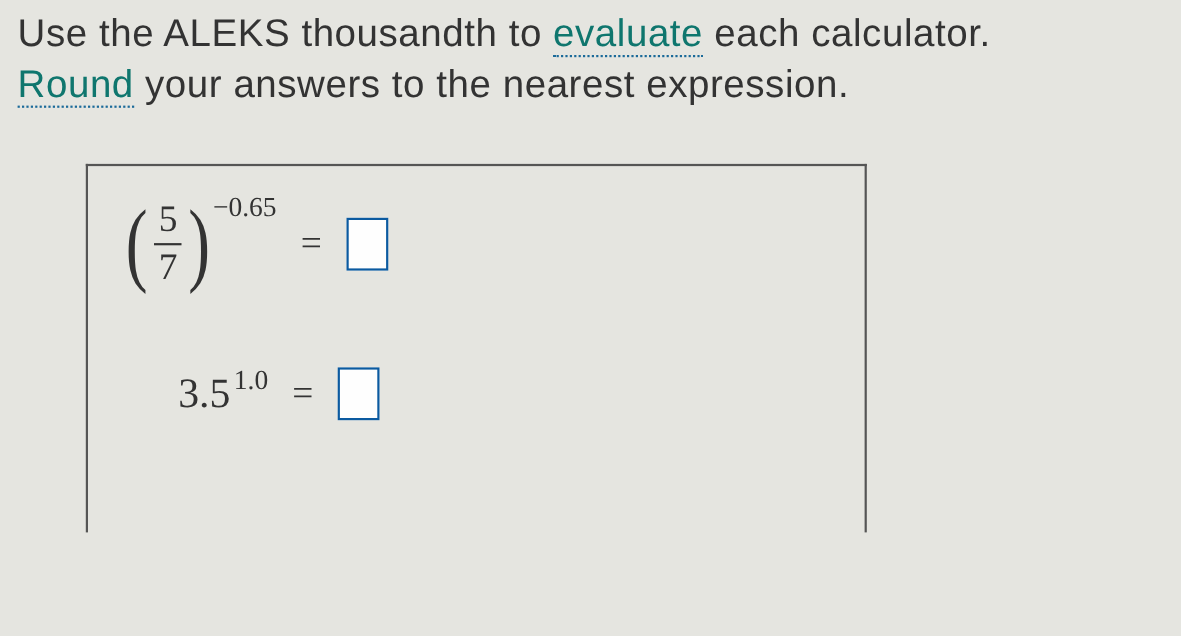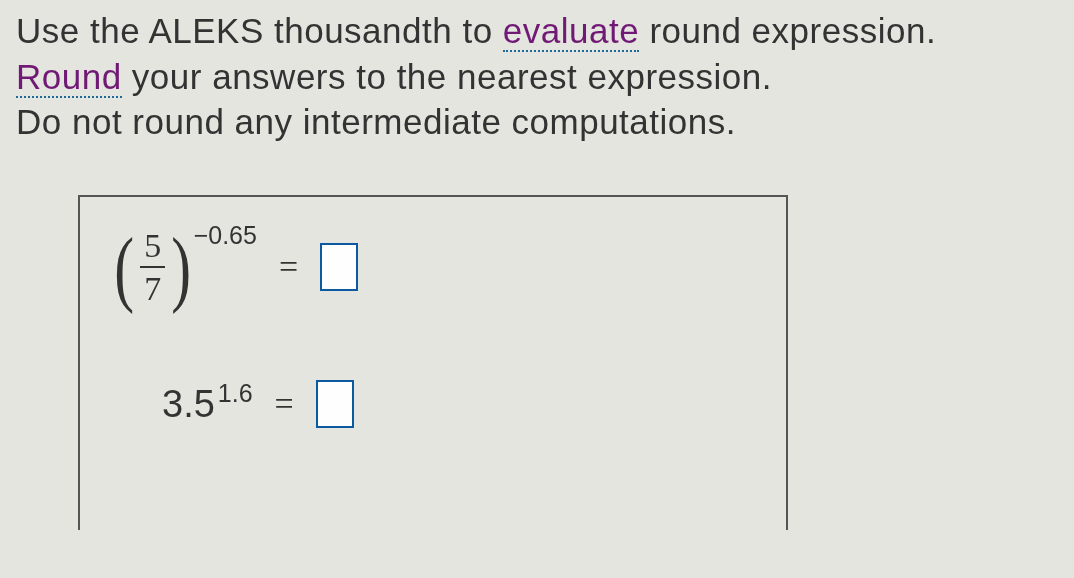--- a/index.html
+++ b/index.html
@@ -17,21 +17,21 @@
       position: relative;
       overflow: hidden;
     }
     .instruction {
       font-size: 35px;
       line-height: 1.3;
       color: #333;
       letter-spacing: 0.5px;
     }
     .term {
-      color: #701a75;
+      color: #0f766e;
       border-bottom: 2px dotted #1b6a99;
     }
     .problem-box {
       margin-top: 50px;
       margin-left: 62px;
       width: 710px;
       height: 335px;
       border: 2px solid #555;
       border-bottom: none;
       padding: 28px 30px 10px 30px;
@@ -77,60 +77,59 @@
     .frac-bar {
       width: 100%;
       border-top: 2.5px solid #333;
       margin: 2px 0;
     }
     .exponent {
       font-size: 25px;
       align-self: flex-start;
       margin-top: -4px;
       margin-left: -2px;
-      font-family: Liberation Sans, sans-serif;
+      font-family: Liberation Serif, serif;
     }
     .equals {
       font-size: 34px;
       margin: 0 22px;
       font-family: 'Times New Roman', serif;
     }
     .answer-box {
       width: 38px;
       height: 48px;
       border: 2px solid #0b5aa0;
       background: #fefefe;
       display: inline-block;
     }
     .base-exp {
       display: flex;
       align-items: flex-start;
-      font-family: Liberation Sans, sans-serif;
+      font-family: Liberation Serif, serif;
     }
     .base {
       font-size: 38px;
       line-height: 1;
     }
     .exp2 {
       font-size: 25px;
       margin-top: -6px;
       margin-left: 3px;
     }
     .row2 {
       margin-left: 52px;
       margin-top: 55px;
     }
   </style>
 </head>
 <body>
 
 <div class="instruction">
-  <span>Use the ALEKS thousandth to </span><span class="term">evaluate</span><span> round expression.</span><br>
+  <span>Use the ALEKS thousandth to </span><span class="term">evaluate</span><span> each calculator.</span><br>
   <span class="term">Round</span><span> your answers to the nearest expression.</span><br>
-  <span>Do not round any intermediate computations.</span>
 </div>
 
 <div class="problem-box">
 
   <div class="expr-row">
     <div class="expr-left">
       <div class="fraction-group">
         <span class="paren">(</span>
         <span class="fraction">
           <span class="frac-num">5</span>
@@ -141,19 +140,19 @@
       </div>
       <span class="exponent">−0.65</span>
     </div>
     <span class="equals">=</span>
     <span class="answer-box"></span>
   </div>
 
   <div class="expr-row row2">
     <div class="base-exp">
       <span class="base">3.5</span>
-      <span class="exp2">1.6</span>
+      <span class="exp2">1.0</span>
     </div>
     <span class="equals">=</span>
     <span class="answer-box"></span>
   </div>
 
 </div>
 
 </body></html>

